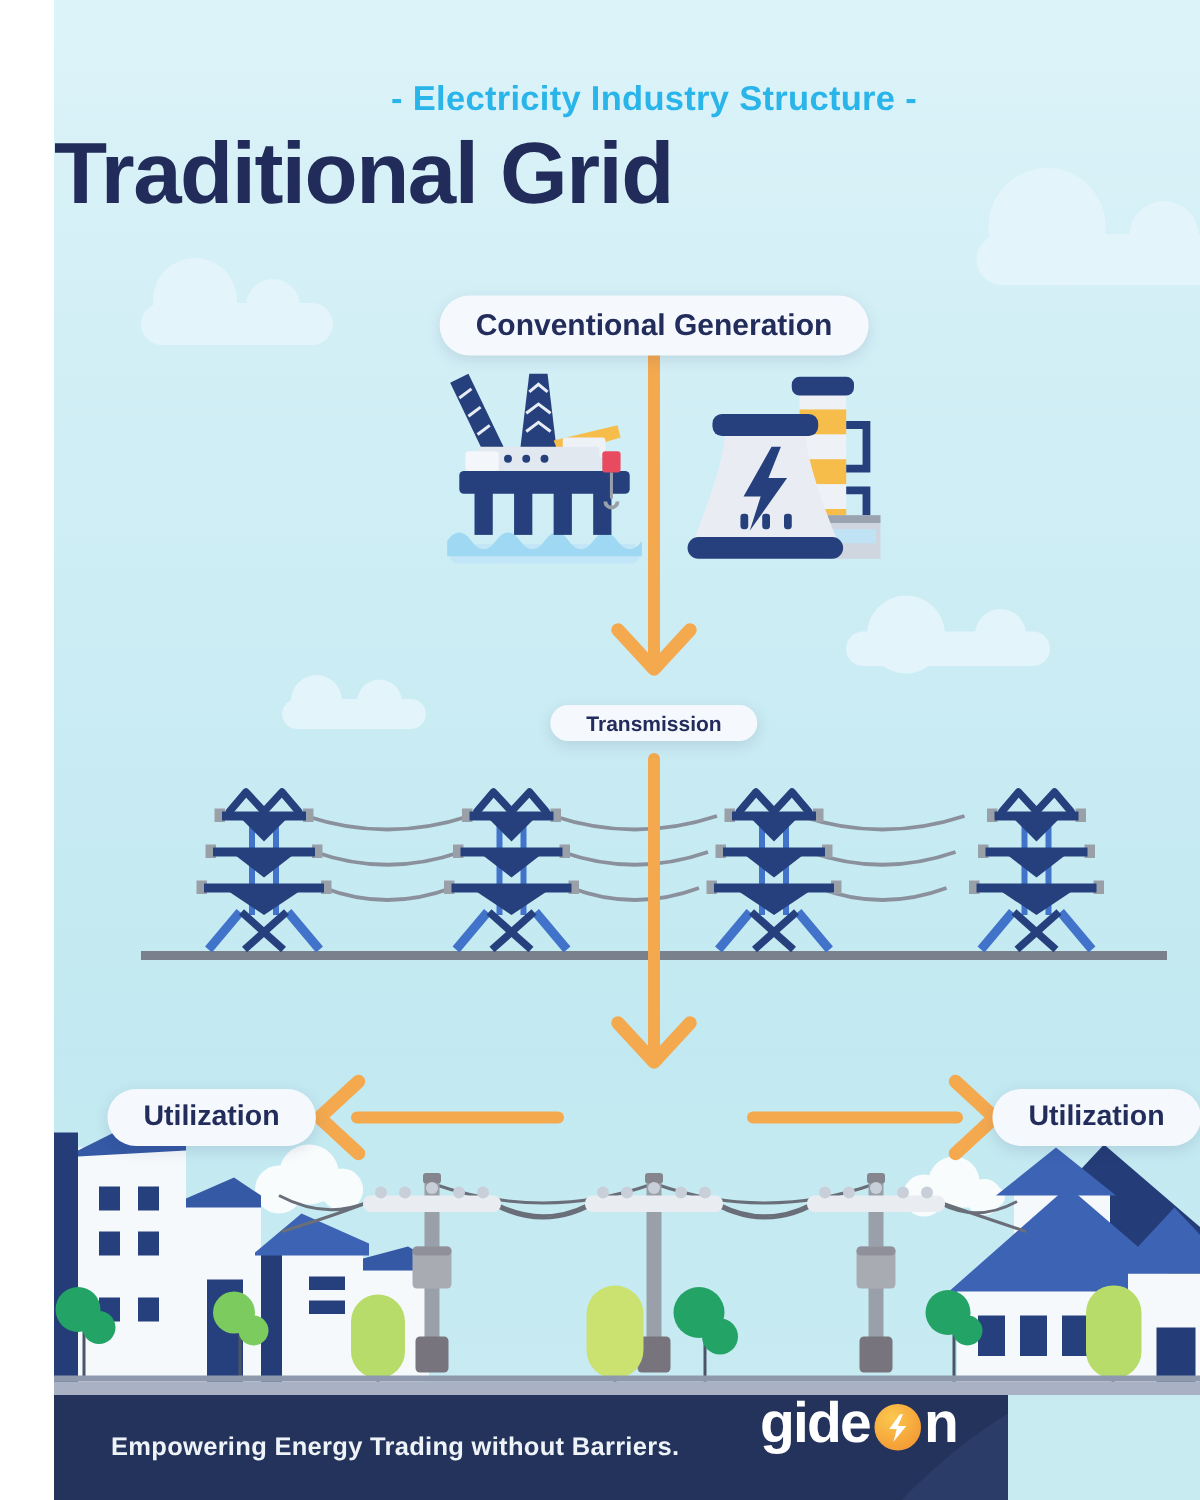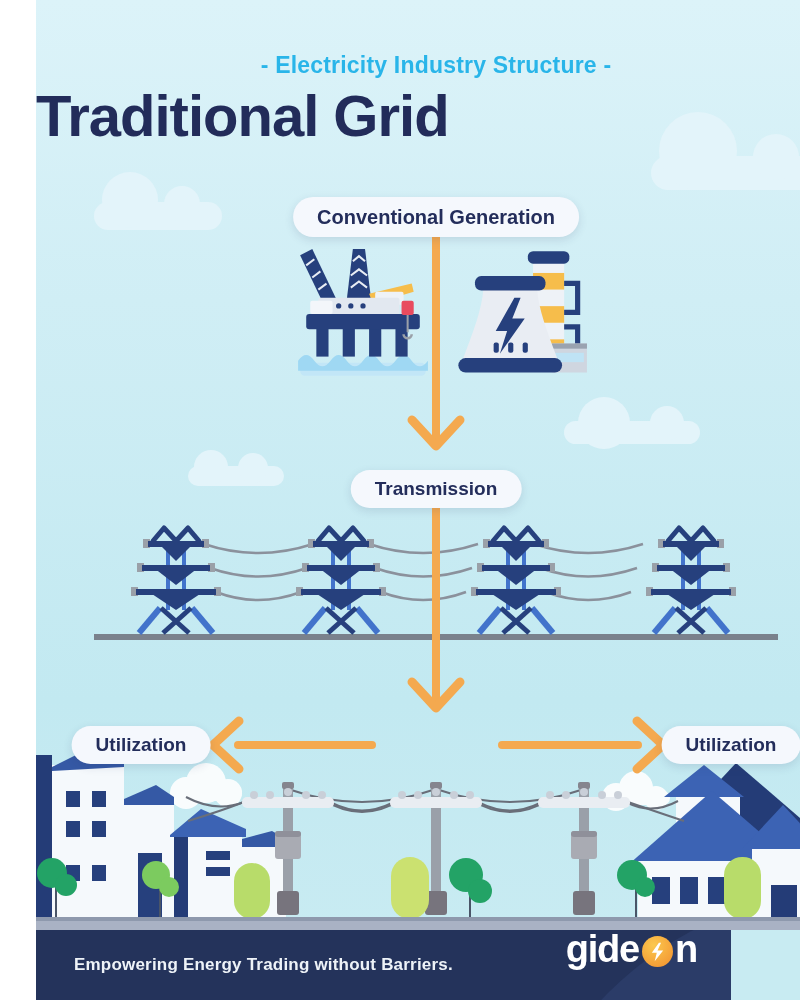--- a/index.html
+++ b/index.html
@@ -28,33 +28,33 @@
   .subtitle{position:absolute;top:52px;left:0;width:100%;text-align:center;
     color:#29b5e9;font-size:23px;font-weight:700;letter-spacing:.2px;}
   .title{position:absolute;top:82px;left:0;width:100%;
     color:#222c5a;font-size:58px;font-weight:800;letter-spacing:-1px;}
   
   .pill{position:absolute;transform:translateX(-50%);display:flex;align-items:center;
     height:40px;padding:0 24px;border-radius:22px;background:#f5f8fd;
     color:#232d5b;font-size:20px;font-weight:700;white-space:nowrap;
     box-shadow:0 3px 10px rgba(35,45,91,.13);z-index:5;}
   .pill-gen{left:400px;top:197px;}
-  .pill-trans{left:400px;top:470px;height:38px;font-size:19px;}
+  .pill-trans{left:400px;top:470px;height:24px;font-size:14px;}
   .pill-dist{left:400px;top:726px;height:38px;font-size:19px;}
   .pill-util-l{left:105px;top:726px;height:38px;font-size:19px;}
   .pill-util-r{left:695px;top:726px;height:38px;font-size:19px;}
   
   .arrows{position:absolute;left:0;top:0;width:800px;height:1000px;z-index:4;pointer-events:none;}
   .gen-icons{position:absolute;z-index:3;}
   .rig{left:256px;top:243px;width:142px;height:142px;}
   .plant{left:412px;top:246px;width:140px;height:140px;}
   .towers{position:absolute;left:0;top:518px;width:800px;height:130px;z-index:2;}
   .city{position:absolute;left:0;top:735px;width:800px;height:195px;z-index:3;}
   
-  .footer{position:absolute;left:0;top:930px;width:695px;height:70px;background:#24335b;overflow:hidden;z-index:6;}
+  .footer{position:absolute;left:0;top:930px;width:636px;height:70px;background:#24335b;overflow:hidden;z-index:6;}
   .footer-swoosh{position:absolute;left:470px;top:-40px;width:700px;height:700px;border-radius:50%;background:#2b3c68;}
   .tagline{position:absolute;left:38px;top:0;height:70px;display:flex;align-items:center;
     color:#eef3f8;font-size:17px;font-weight:600;letter-spacing:.2px;}
   .logo{position:absolute;right:34px;top:0;height:70px;display:flex;align-items:flex-start;gap:1px;}
   .logo-text{color:#ffffff;font-size:38px;font-weight:700;letter-spacing:-1.2px;line-height:1;}
   .logo-bolt-circle{width:31px;height:31px;border-radius:50%;margin:6px 1px 0 2px;
     background:radial-gradient(circle at 38% 30%,#fbc84e,#f49d36 75%);
     display:flex;align-items:center;justify-content:center;}
 </style>
 </head>

